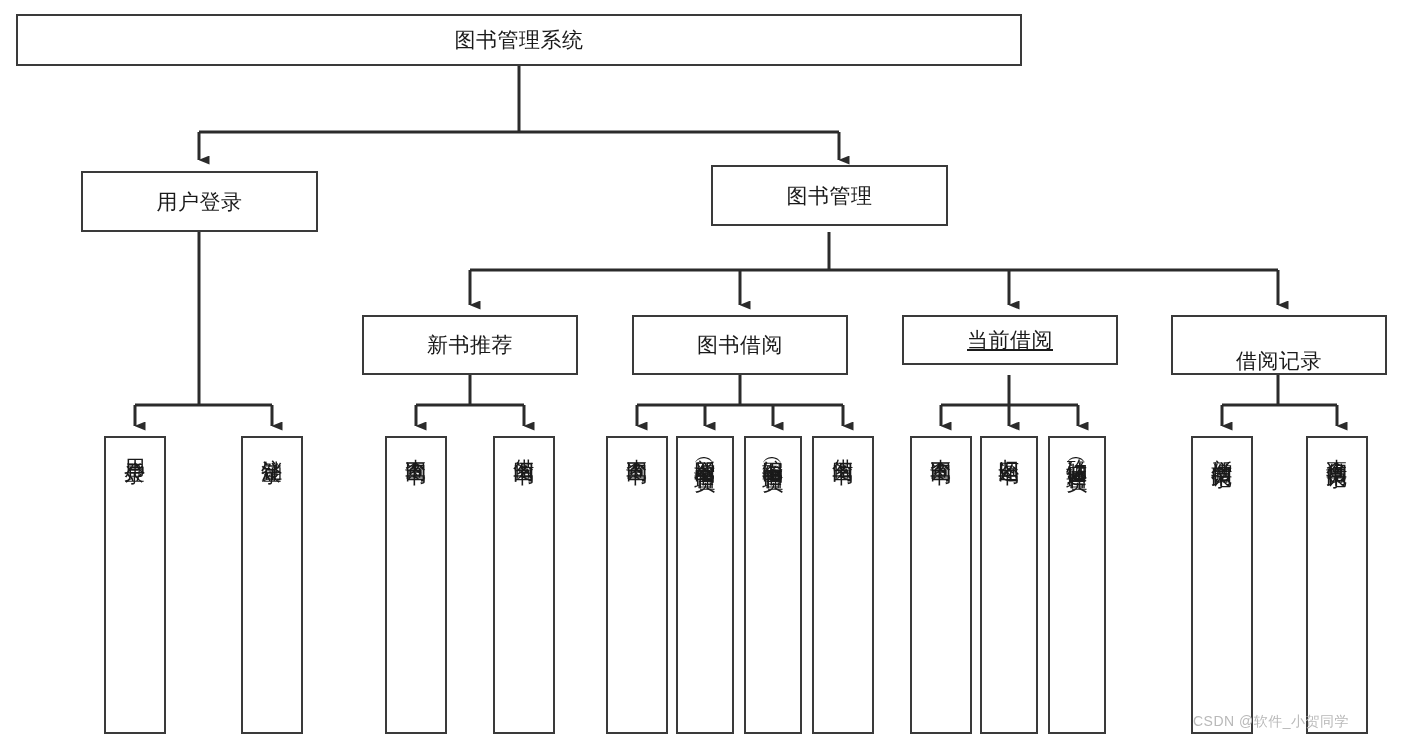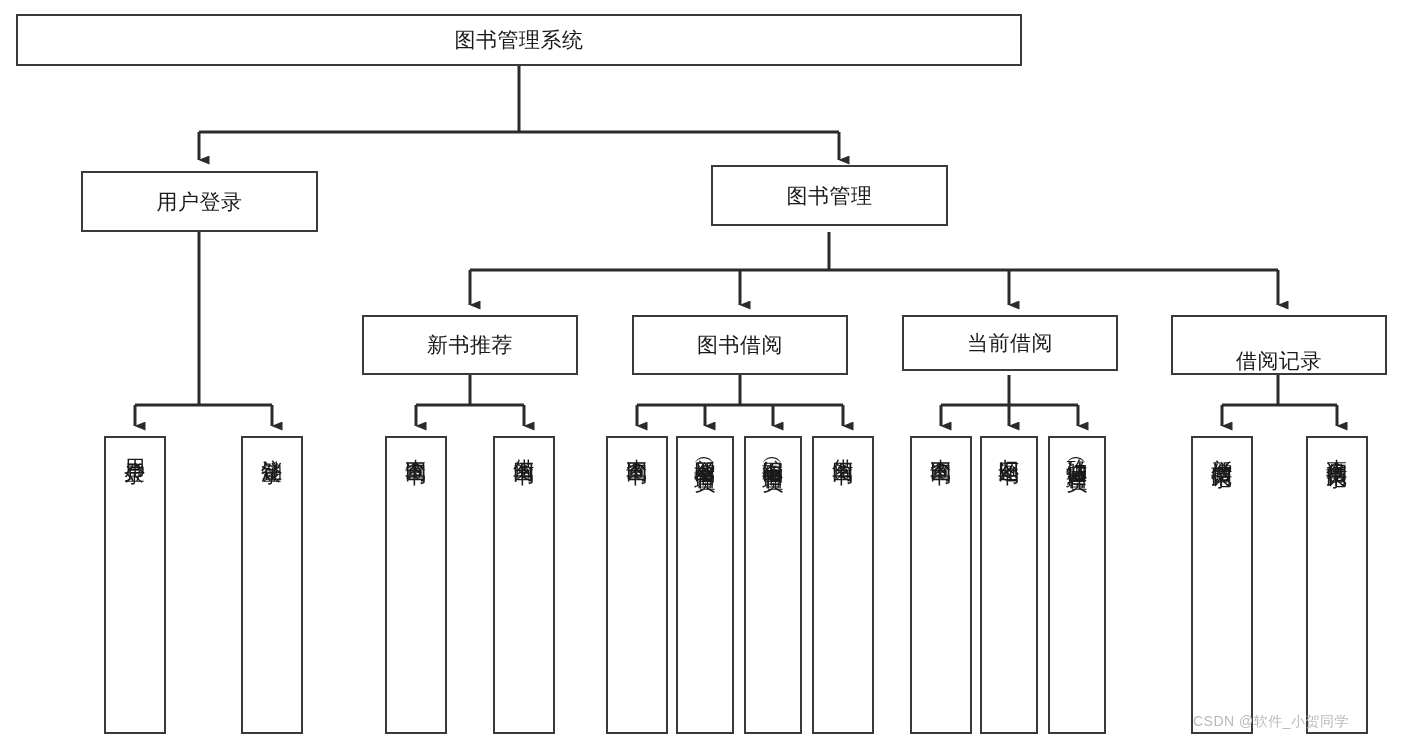--- a/index.html
+++ b/index.html
@@ -136,21 +136,21 @@
   <div class="node horiz" style="left:711px; top:165px; width:237px; height:61px;">
     <span class="node-label">图书管理</span>
   </div>
 
   <div class="node horiz" style="left:362px; top:315px; width:216px; height:60px;">
     <span class="node-label">新书推荐</span>
   </div>
   <div class="node horiz" style="left:632px; top:315px; width:216px; height:60px;">
     <span class="node-label">图书借阅</span>
   </div>
-  <div class="node horiz" style="left:902px; top:315px; width:216px; height:56px;">
+  <div class="node horiz" style="left:902px; top:315px; width:216px; height:50px;text-decoration:underline;">
     <span class="node-label">当前借阅</span>
   </div>
   <div class="node horiz" style="left:1171px; top:315px; width:216px; height:60px;align-items:flex-end;">
     <span class="node-label">借阅记录</span>
   </div>
 
   <div class="node vert" style="left:104px; top:436px; width:62px; height:298px;">
     <span class="node-label">用户登录</span>
   </div>
   <div class="node vert" style="left:241px; top:436px; width:62px; height:298px;">

